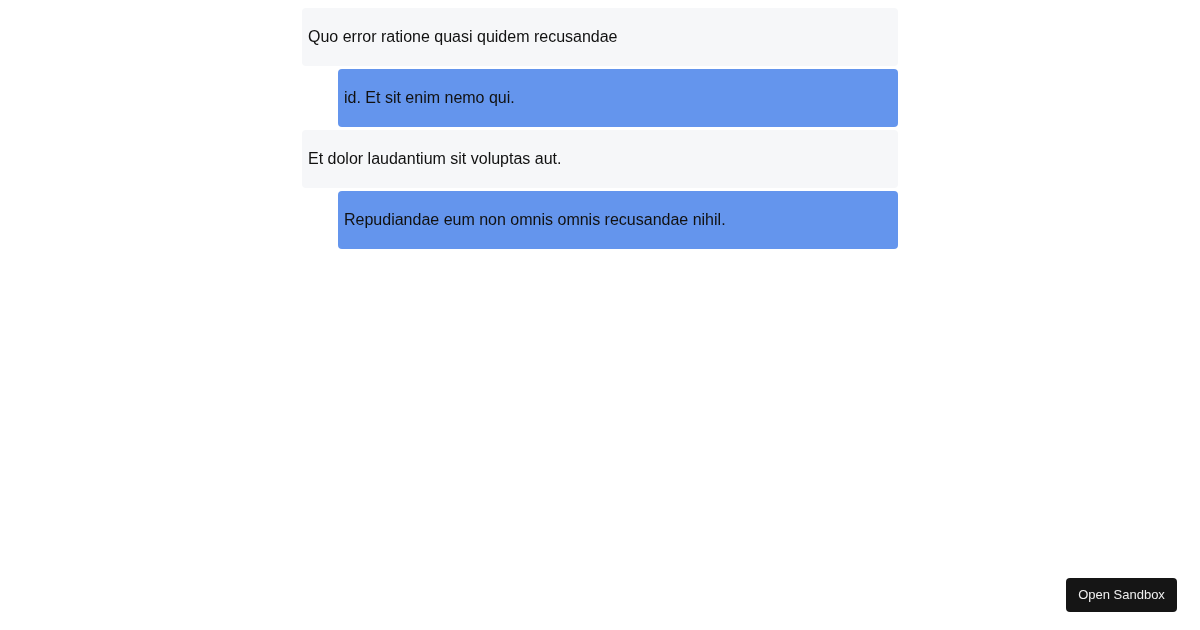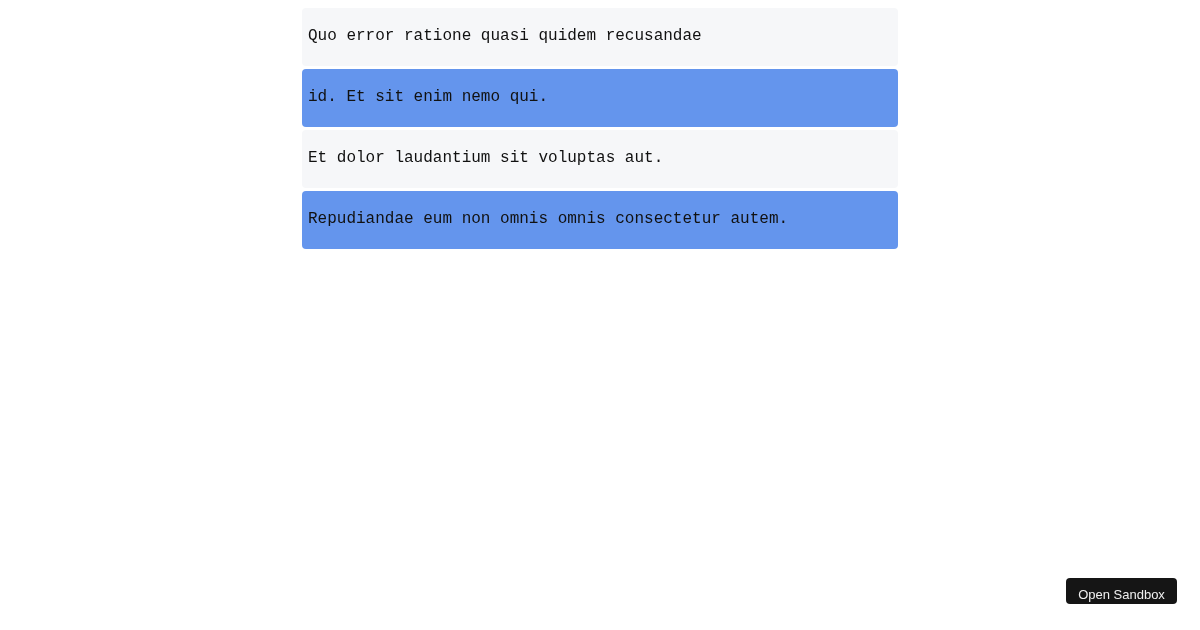--- a/index.html
+++ b/index.html
@@ -1,25 +1,25 @@
 <!DOCTYPE html>
 <html><head>
   <meta charset="utf-8">
   <style>
     html, body { margin: 0; padding: 0; background: #ffffff; }
     body { width: 1200px; height: 630px; position: relative; overflow: hidden; font-family: "Liberation Sans", sans-serif; }
     .list { position: absolute; left: 302px; top: 8px; width: 596px; display: flex; flex-direction: column; gap: 3px; }
-    .item { box-sizing: border-box; min-height: 58px; padding: 19px 6px; background: #f6f7f9; border-radius: 4px; font-size: 16px; line-height: 19px; color: #111111; font-family: Liberation Mono, monospace; }
-    .item.selected { background: #6495ed; }
+    .item { box-sizing: border-box; min-height: 58px; padding: 19px 6px; background: #f6f7f9; border-radius: 4px; font-size: 16px; line-height: 19px; color: #111111; }
+    .item.selected { background: #6495ed; margin-left: 36px; }
     .item.tall { min-height: 77px; padding-top: 20px; }
-    .sandbox-btn { position: absolute; left: 1066px; top: 578px; width: 111px; height: 26px; box-sizing: border-box; background: #151515; color: #f0f0f0; border-radius: 4px; font-size: 13px; line-height: 34px; text-align: center; border: none; font-family: "Liberation Sans", sans-serif; padding: 0; }
+    .sandbox-btn { position: absolute; left: 1066px; top: 578px; width: 111px; height: 34px; box-sizing: border-box; background: #151515; color: #f0f0f0; border-radius: 4px; font-size: 13px; line-height: 34px; text-align: center; border: none; font-family: "Liberation Sans", sans-serif; padding: 0; }
   </style>
 </head>
 <body>
 
 <div class="list">
   <div class="item">Quo error ratione quasi quidem recusandae</div>
   <div class="item selected">id. Et sit enim nemo qui.</div>
   <div class="item">Et dolor laudantium sit voluptas aut.</div>
-  <div class="item selected">Repudiandae eum non omnis omnis consectetur autem.</div>
+  <div class="item selected">Repudiandae eum non omnis omnis recusandae nihil.</div>
 </div>
 
 <button class="sandbox-btn">Open Sandbox</button>
 
 </body></html>

